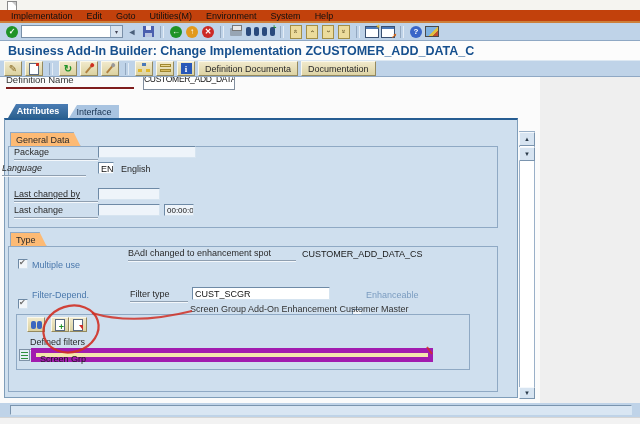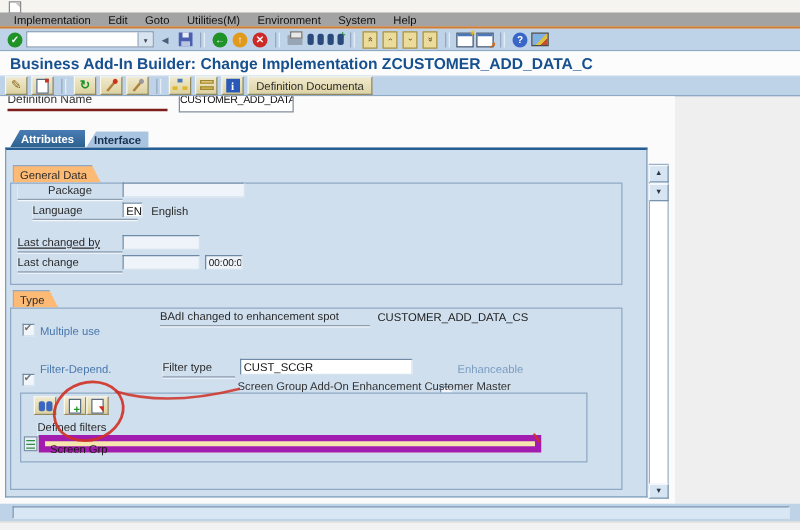--- a/index.html
+++ b/index.html
@@ -5,21 +5,21 @@
   html,body{margin:0;padding:0;}
   .screen{position:relative;width:640px;height:424px;background:#efefef;
     font-family:"Liberation Sans",sans-serif;font-size:9.5px;color:#222;overflow:hidden;}
   .abs{position:absolute;}
 
   
   .top-strip{left:0;top:0;width:640px;height:10px;background:#f5f4f0;}
   .sys-icon{left:7px;top:1px;width:8px;height:8px;background:#fff;border:1px solid #8a8a8a;}
   .sys-icon:after{content:"";position:absolute;right:0;top:0;border:2px solid #c8c8c8;
     border-left-color:transparent;border-bottom-color:transparent;}
-  .menu-bar{left:0;top:10px;width:640px;height:11px;background:#a3a3a3;display:flex;
+  .menu-bar{left:0;top:10px;width:640px;height:11px;background:#c2410c;display:flex;
     align-items:center;gap:14px;padding-left:11px;box-sizing:border-box;font-size:9px;color:#101010;}
   .menu-item{cursor:default;white-space:nowrap;}
   .hr-orange{left:0;top:21px;width:640px;height:2px;background:#cd7f3a;}
 
   .toolbar{left:0;top:23px;width:640px;height:18px;background:#bfd3e8;border-bottom:1px solid #8fa8c4;
     display:flex;align-items:center;gap:2px;padding-left:5px;box-sizing:border-box;}
   .tb-btn{width:14px;height:14px;display:flex;align-items:center;justify-content:center;flex:none;}
   .tb-sep{width:2px;height:12px;border-left:1px solid #93a8c0;border-right:1px solid #e4edf6;margin:0 3px;flex:none;}
   .circle{width:12px;height:12px;border-radius:50%;display:flex;align-items:center;justify-content:center;
     color:#fff;font-size:8px;font-weight:bold;line-height:12px;}
@@ -73,21 +73,21 @@
 
   .def-row{left:0;top:77px;width:540px;height:20px;overflow:hidden;}
   .def-label{position:absolute;left:6px;top:-3px;width:128px;height:13px;font-size:9.5px;color:#333;
     border-bottom:2px solid #7f1d1d;box-shadow:0 1px 0 rgba(255,255,255,.8);}
   .def-field{position:absolute;left:143px;top:-5px;width:92px;height:18px;background:#fff;
     border:1px solid #808e9e;overflow:hidden;box-sizing:border-box;}
   .def-field span{display:block;margin-top:1px;font-size:8.5px;letter-spacing:-.3px;color:#111;}
 
   
   .tab{position:absolute;display:flex;align-items:center;justify-content:center;font-size:9px;
-    clip-path:polygon(8px 0,100% 0,100% 100%,0 100%);font-weight:bold;}
+    clip-path:polygon(8px 0,100% 0,100% 100%,0 100%);}
   .tab-active{left:8px;top:104px;width:60px;height:14px;background:linear-gradient(#4a7cb4,#2c618f);
     color:#fff;font-weight:bold;}
   .tab-inactive{left:69px;top:105px;width:50px;height:13px;background:#a9c4e1;color:#16314f;}
 
   .tab-panel{left:4px;top:118px;width:514px;height:280px;background:#cfdfee;
     border:1px solid #7f9db9;border-top:2px solid #265d92;box-sizing:border-box;}
 
   
   .gbox{border:1px solid #8fa9c4;}
   .gbox-hd{height:14px;background:#fdba74;border:1px solid #8fa9c4;border-bottom:none;display:flex;
@@ -258,43 +258,44 @@
     <div class="a-btn">
         <span class="hier"></span>
       </div>
     <div class="a-btn">
         <span class="layers"></span>
       </div>
     <div class="a-btn">
         <span class="ic-info">i</span>
       </div>
     <div class="a-text-btn">Definition Documenta</div>
+    <div class="a-text-btn">Documentation</div>
   </div>
 
   <div class="abs main-white"></div>
 
   <div class="abs def-row">
     <div class="def-label">Definition Name</div>
     <div class="def-field">
         <span>CUSTOMER_ADD_DATA_CS</span>
       </div>
   </div>
 
   <div class="abs tab tab-active">Attributes</div>
   <div class="abs tab tab-inactive">Interface</div>
 
   <div class="abs tab-panel"></div>
 
   <div class="abs gbox" style="left:8px;top:146px;width:488px;height:80px;"></div>
   <div class="abs gbox-hd" style="left:10px;top:132px;">General Data</div>
 
-  <div class="abs lbl ul" style="left:14px;top:147px;width:84px;text-align:center;">Package</div>
+  <div class="abs lbl ul" style="left:14px;top:147px;width:84px;">Package</div>
   <div class="abs fld" style="left:98px;top:146px;width:98px;height:12px;"></div>
 
-  <div class="abs lbl ul" style="left:26px;top:163px;width:84px;">Language</div>
+  <div class="abs lbl ul" style="left:2px;top:163px;width:84px;font-style:italic;">Language</div>
   <div class="abs fld white" style="left:98px;top:162px;width:16px;height:12px;text-align:center;">EN</div>
   <div class="abs lbl" style="left:121px;top:164px;">English</div>
 
   <div class="abs lbl ul" style="left:14px;top:189px;width:84px;text-decoration:underline;">Last changed by</div>
   <div class="abs fld" style="left:98px;top:188px;width:62px;height:12px;"></div>
 
   <div class="abs lbl ul" style="left:14px;top:205px;width:84px;">Last change</div>
   <div class="abs fld" style="left:98px;top:204px;width:62px;height:12px;"></div>
   <div class="abs fld" style="left:164px;top:204px;width:30px;height:12px;text-align:center;font-size:8px;">00:00:00</div>
 

